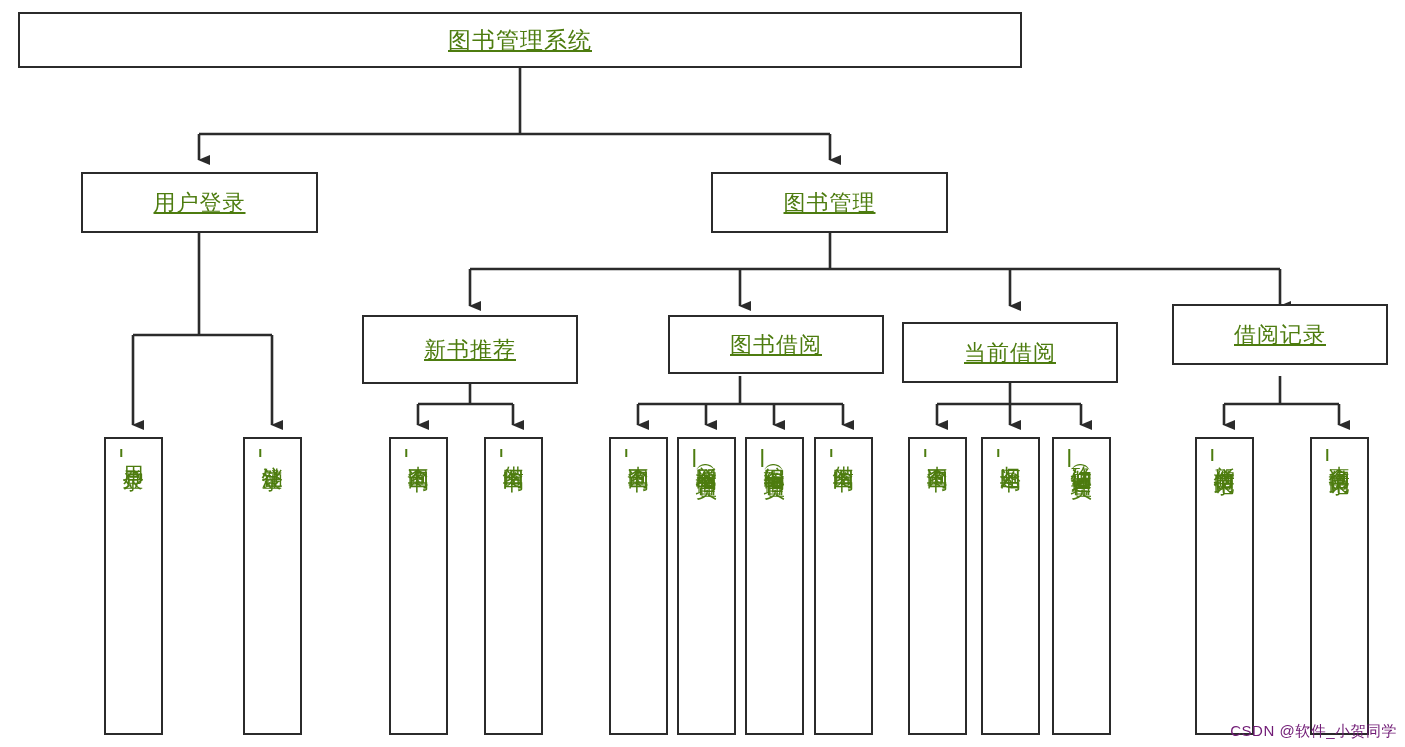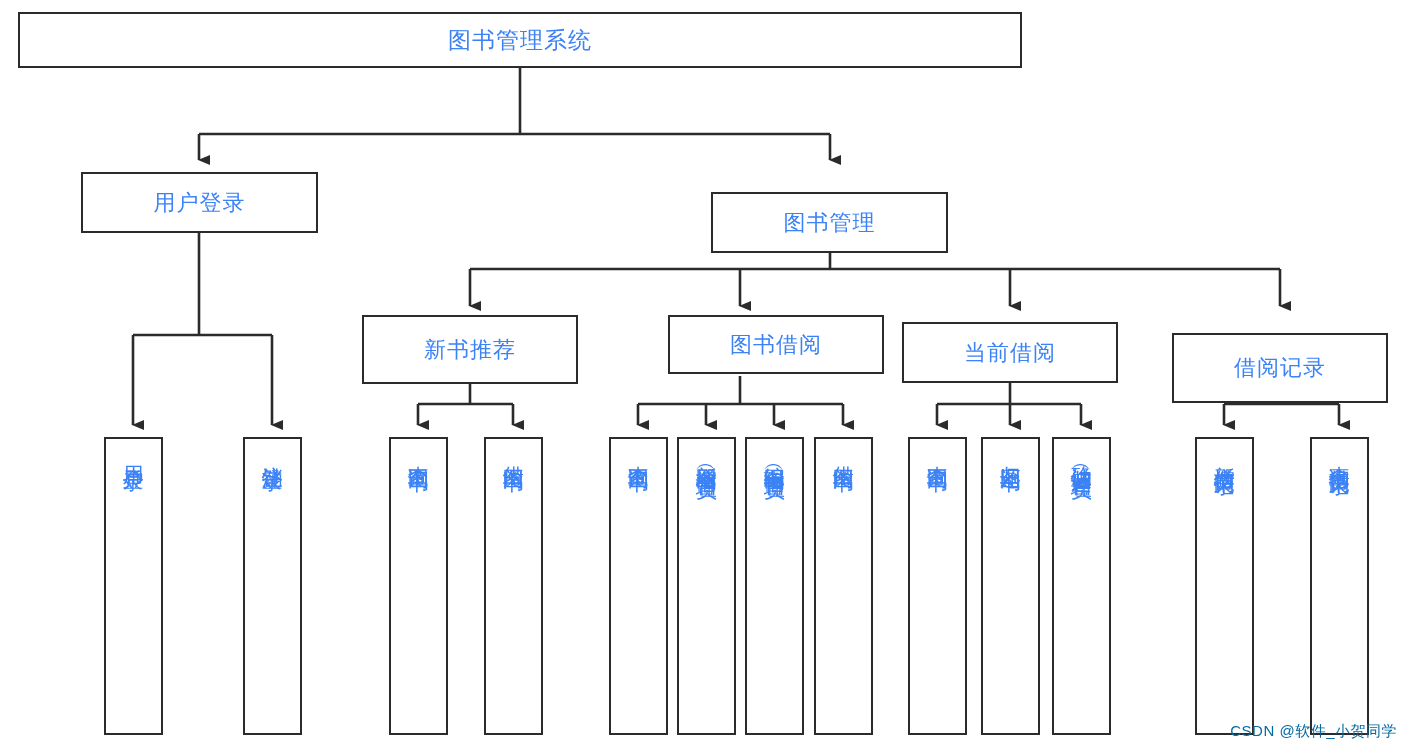--- a/index.html
+++ b/index.html
@@ -2,28 +2,28 @@
 <html><head>
 <meta charset="utf-8">
 <style>
   html,body{margin:0;padding:0;background:#ffffff;}
   body{width:1405px;height:747px;overflow:hidden;
        font-family:"Liberation Sans","DejaVu Sans",sans-serif;}
   #canvas{position:relative;width:1405px;height:747px;background:#fff;}
   svg#wires{position:absolute;left:0;top:0;width:1405px;height:747px;}
   .node{position:absolute;box-sizing:border-box;background:#ffffff;
         border:2px solid #2b2b2b;display:flex;align-items:center;
-        justify-content:center;color:#3b82f6;}
+        justify-content:center;color:#4d7c0f;text-decoration:underline;}
   .node.horiz{font-size:22px;letter-spacing:1px;}
   .node.vert{writing-mode:vertical-rl;text-orientation:upright;
              font-size:21px;line-height:1.12;letter-spacing:2px;
              padding:10px 0;justify-content:flex-start;align-items:center;}
   .node.root{font-size:23px;border-width:2px;}
   .watermark{position:absolute;right:8px;bottom:6px;font-size:15px;
-             color:#0369a1;letter-spacing:0.5px;white-space:nowrap;}
+             color:#701a75;letter-spacing:0.5px;white-space:nowrap;}
 </style>
 </head>
 <body>
 
 <div id="canvas">
 
   <svg id="wires" viewBox="0 0 1405 747" xmlns="http://www.w3.org/2000/svg">
     <defs>
       <marker id="ah" markerWidth="10" markerHeight="12" refX="5" refY="11" orient="auto" markerUnits="userSpaceOnUse">
         <path d="M0,0 L10,0 L5,12 Z" fill="#2b2b2b"></path>
@@ -69,26 +69,26 @@
       <path d="M1280,376 L1280,404"></path>
       <path d="M1224,404 L1339,404"></path>
       <path d="M1224,404 L1224,425" marker-end="url(#ah)"></path>
       <path d="M1339,404 L1339,425" marker-end="url(#ah)"></path>
     </g>
   </svg>
 
   <div class="node horiz root" style="left:18px;top:12px;width:1004px;height:56px;">图书管理系统</div>
 
   <div class="node horiz" style="left:81px;top:172px;width:237px;height:61px;">用户登录</div>
-  <div class="node horiz" style="left:711px;top:172px;width:237px;height:61px;margin-top:20px;">图书管理</div>
+  <div class="node horiz" style="left:711px;top:172px;width:237px;height:61px;">图书管理</div>
 
   <div class="node horiz" style="left:362px;top:315px;width:216px;height:69px;">新书推荐</div>
   <div class="node horiz" style="left:632px;top:315px;width:216px;height:59px;margin-left:36px;">图书借阅</div>
   <div class="node horiz" style="left:902px;top:322px;width:216px;height:61px;">当前借阅</div>
-  <div class="node horiz" style="left:1172px;top:333px;width:216px;height:70px;">借阅记录</div>
+  <div class="node horiz" style="left:1172px;top:304px;width:216px;height:61px;">借阅记录</div>
 
   <div class="node vert" style="left:104px;top:437px;width:59px;height:298px;">用户登录</div>
   <div class="node vert" style="left:243px;top:437px;width:59px;height:298px;">注销登录</div>
 
   <div class="node vert" style="left:389px;top:437px;width:59px;height:298px;">查询图书</div>
   <div class="node vert" style="left:484px;top:437px;width:59px;height:298px;">借阅图书</div>
 
   <div class="node vert" style="left:609px;top:437px;width:59px;height:298px;">查询图书</div>
   <div class="node vert" style="left:677px;top:437px;width:59px;height:298px;">新增图书（管理员）</div>
   <div class="node vert" style="left:745px;top:437px;width:59px;height:298px;">编辑图书（管理员）</div>

